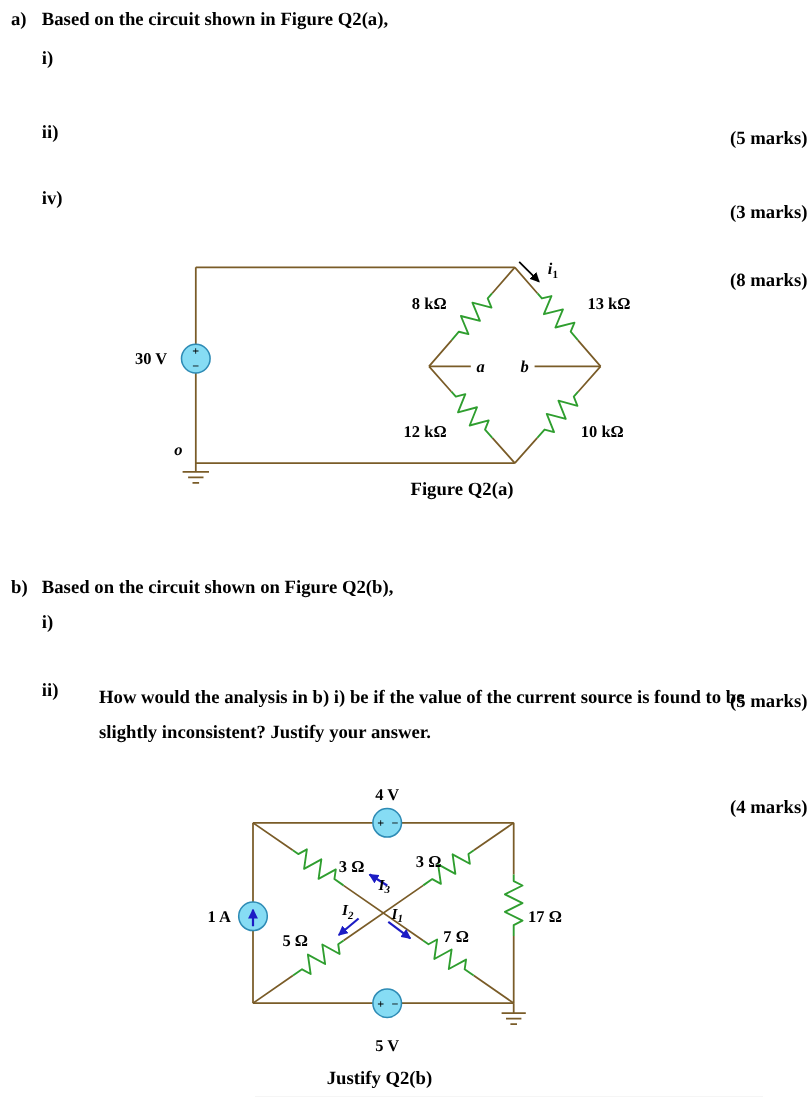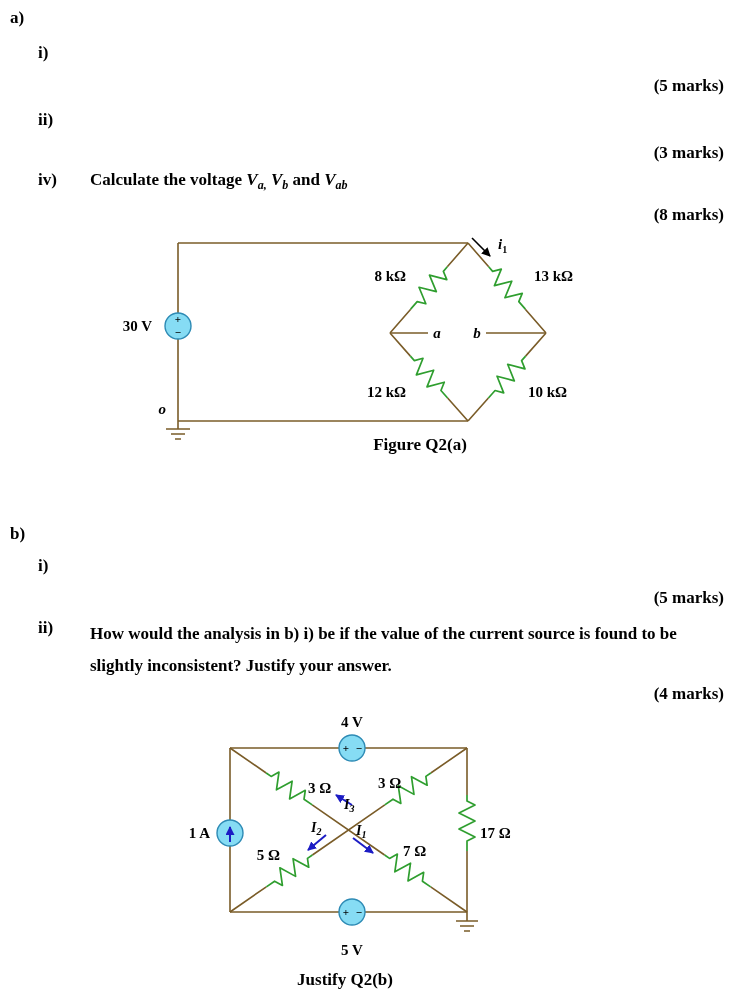--- a/index.html
+++ b/index.html
@@ -7,54 +7,54 @@
     position:relative;width:734px;height:997px;background:#ffffff;
     font-family:"Liberation Serif",serif;font-weight:bold;color:#000;
     font-size:17px;overflow:hidden;margin:0 auto;
   }
   .trow{position:absolute;left:0;width:734px;height:26px;}
   .c-qlabel{position:absolute;left:10px;white-space:nowrap;}
   .c-qintro{position:absolute;left:38px;white-space:nowrap;}
   .c-num{position:absolute;left:38px;white-space:nowrap;}
   .c-text{position:absolute;left:90px;white-space:nowrap;}
   .c-text.wrap{white-space:normal;width:632px;line-height:32px;}
-  .marks{position:absolute;right:10px;text-align:right;white-space:nowrap;}
+  .marks{position:absolute;right:0;text-align:right;white-space:nowrap;margin-top:40px;}
   i.v{font-style:italic;}
   sub{font-size:12px;line-height:0;}
   sub.si{font-style:italic;}
   .cap{position:absolute;transform:translateX(-50%);font-size:17px;white-space:nowrap;}
   svg.fig{position:absolute;left:0;}
   .fig text{font-family:"Liberation Serif",serif;font-weight:bold;font-size:15px;fill:#000;}
   .fig text.small{font-size:11px;}
   .fig .it{font-style:italic;}
   .fig text.cur{font-size:14px;font-style:italic;}
   .fig tspan.ss{font-size:10px;}
 </style>
 </head>
 <body>
 
 <div class="page">
 
   <div class="trow" style="top:8px">
     <span class="c-qlabel">a)</span>
+    <span class="c-qintro">Based on the circuit shown in Figure Q2(a),</span>
   </div>
 
   <div class="trow" style="top:43px">
     <span class="c-num">i)</span>
   </div>
   <div class="marks" style="top:76px">(5 marks)</div>
 
   <div class="trow" style="top:110px">
     <span class="c-num">ii)</span>
   </div>
   <div class="marks" style="top:143px">(3 marks)</div>
 
   <div class="trow" style="top:170px">
     <span class="c-num">iv)</span>
-    <span class="c-text"><span>Calculate the voltage </span><i class="v">V</i><sub class="si">a,</sub><span> </span><i class="v">V</i><sub class="si">b</sub><span> and </span><i class="v">V</i><sub class="si">ab</sub></span>
   </div>
   <div class="marks" style="top:205px">(8 marks)</div>
 
   <svg class="fig" style="top:230px" width="734" height="224" viewBox="0 0 734 224">
     <defs>
       <marker id="arrow-black" markerUnits="userSpaceOnUse" markerWidth="9" markerHeight="9" refX="8" refY="4.5" orient="auto">
         <path d="M0,0 L9,4.5 L0,9 Z" fill="#000000"></path>
       </marker>
     </defs>
 
@@ -93,20 +93,21 @@
     <text class="it" x="166" y="184" text-anchor="end">o</text>
 
     <line x1="472" y1="8" x2="490" y2="26" stroke-width="1.6" marker-end="url(#arrow-black)" stroke="#000000"></line>
     <text x="498" y="19"><tspan class="it">i</tspan><tspan class="ss" dy="4">1</tspan></text>
   </svg>
 
   <div class="cap" style="top:435px;left:420px">Figure Q2(a)</div>
 
   <div class="trow" style="top:524px">
     <span class="c-qlabel">b)</span>
+    <span class="c-qintro">Based on the circuit shown on Figure Q2(b),</span>
   </div>
 
   <div class="trow" style="top:556px">
     <span class="c-num">i)</span>
   </div>
   <div class="marks" style="top:588px">(5 marks)</div>
 
   <div class="trow" style="top:618px;height:70px">
     <span class="c-num">ii)</span>
     <span class="c-text wrap">How would the analysis in b) i) be if the value of the current source is found to be slightly inconsistent? Justify your answer.</span>

